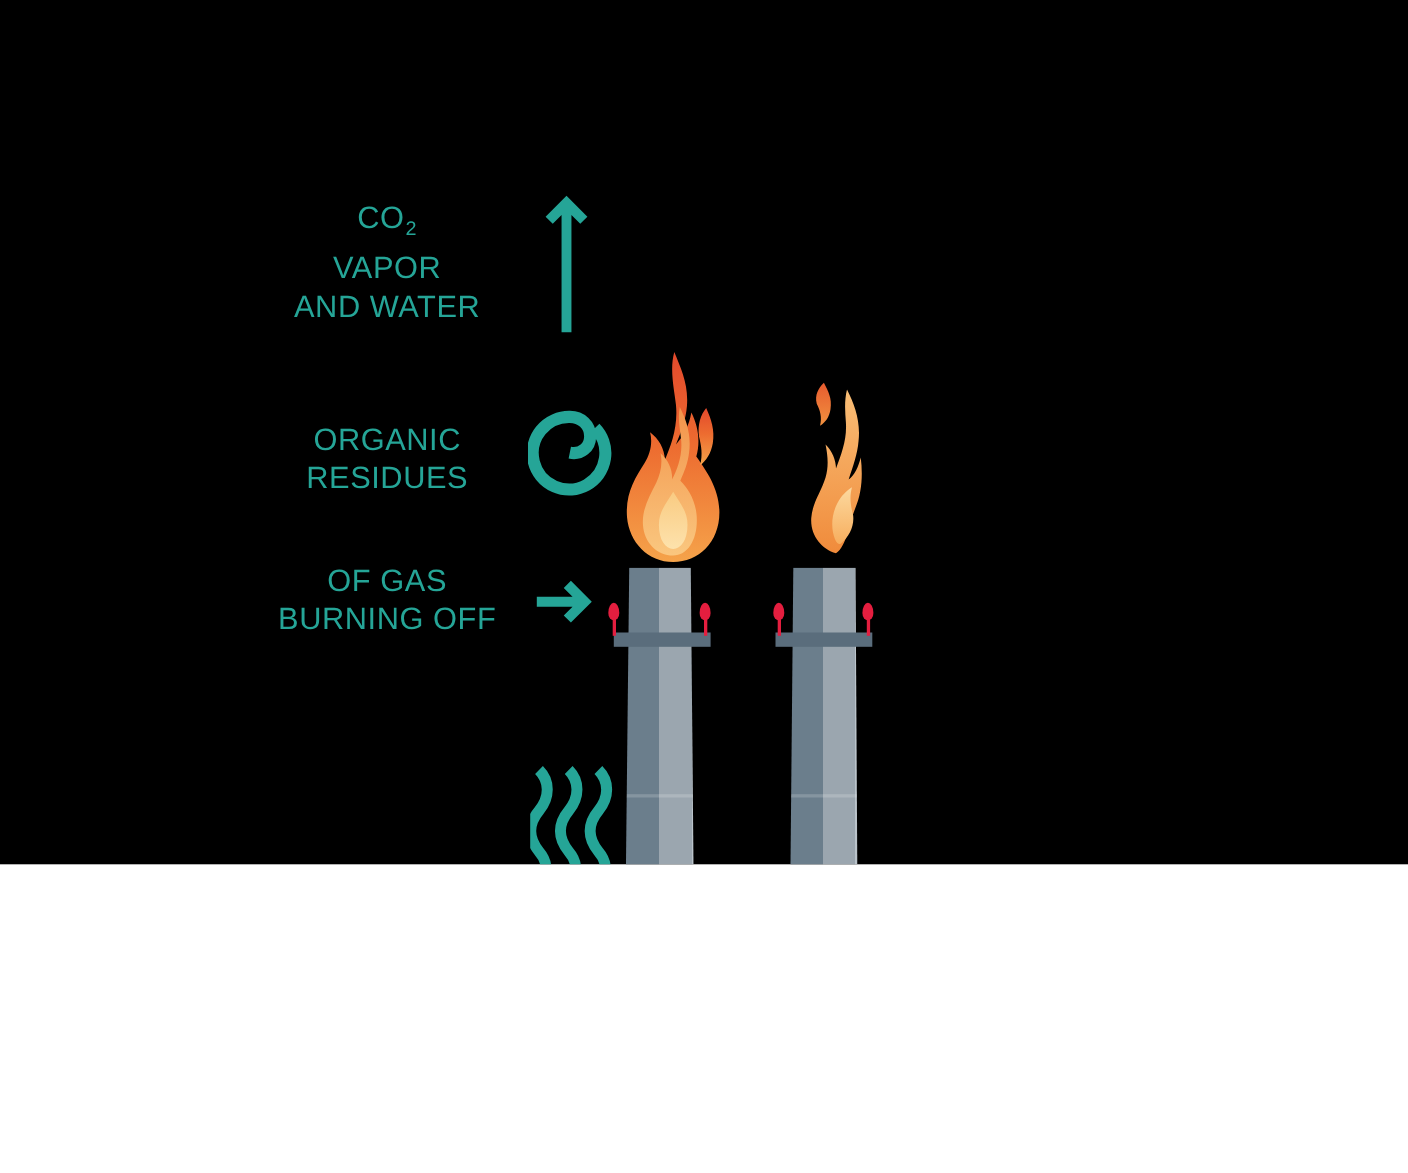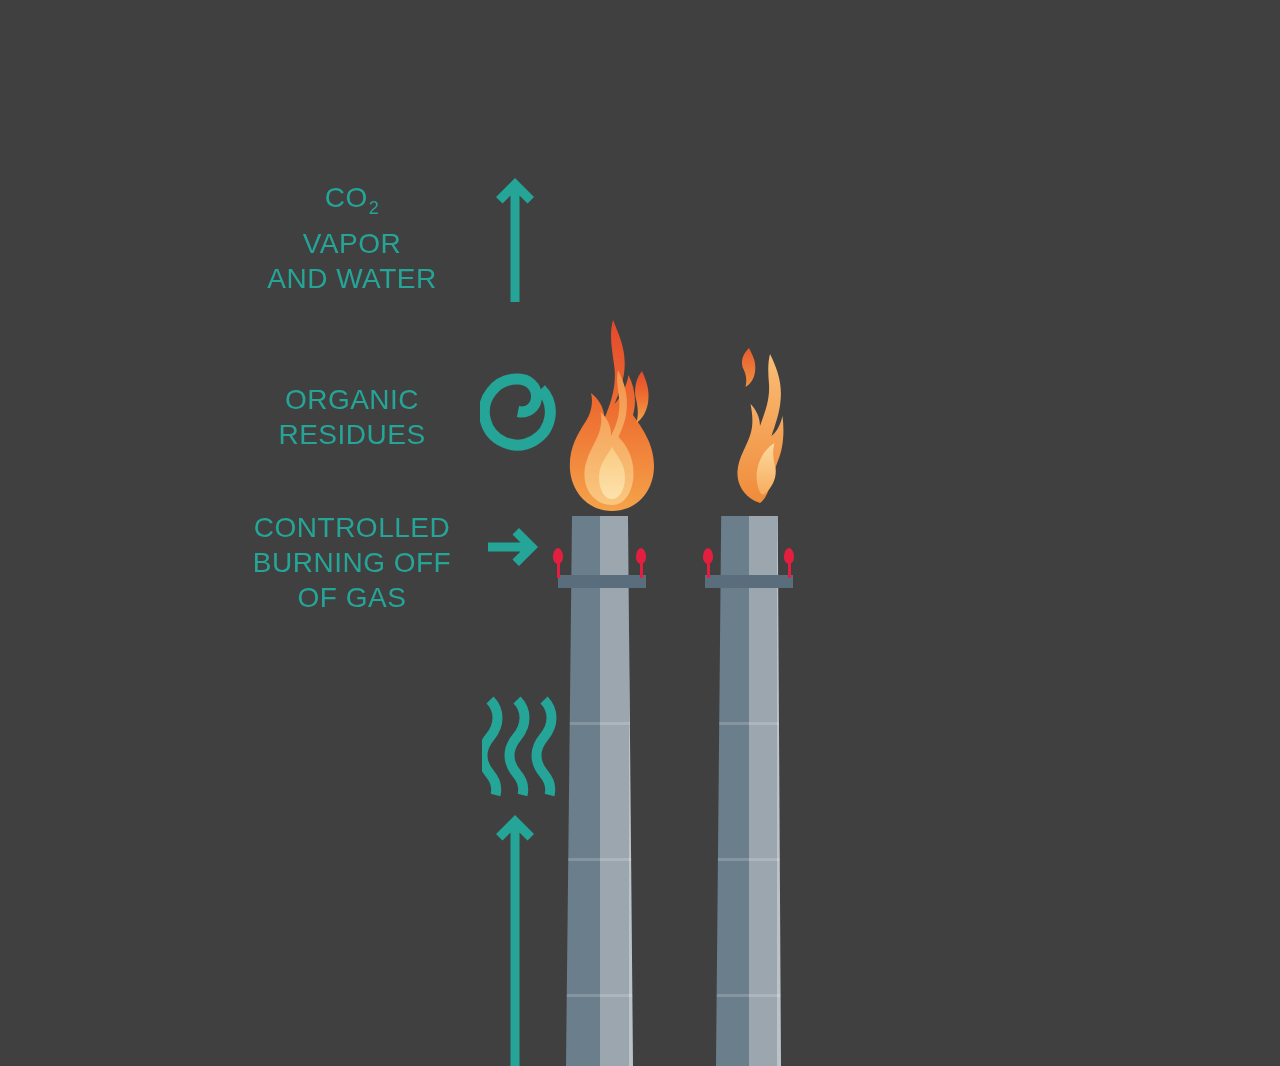--- a/index.html
+++ b/index.html
@@ -1,19 +1,19 @@
 <!DOCTYPE html>
 <html><head>
 <meta charset="utf-8">
 <style>
   html,body{margin:0;padding:0;}
   .canvas{
     position:relative;
-    width:1280px;height:1066px;
-    background:#404040;
+    width:1280px;height:786px;
+    background:#000000;
     overflow:hidden;
     font-family:"Liberation Sans", sans-serif;
   }
   .label{
     position:absolute;
     left:212px;width:280px;
     color:#25a597;
     font-size:28px;line-height:35px;
     letter-spacing:0.5px;
     text-align:center;
@@ -52,23 +52,22 @@
     <div>VAPOR</div>
     <div>AND WATER</div>
   </div>
 
   <div class="label" style="top:382px;">
     <div>ORGANIC</div>
     <div>RESIDUES</div>
   </div>
 
   <div class="label" style="top:510px;">
-    <div>CONTROLLED</div>
+    <div>OF GAS</div>
     <div>BURNING OFF</div>
-    <div>OF GAS</div>
   </div>
 
 
   <svg class="icon" style="left:494px;top:176px;" width="42" height="128" viewBox="0 0 42 128">
     <path fill="#25a597" d="M21 2 L40 21 L33.5 27.5 L25.5 19.5 L25.5 126 L16.5 126 L16.5 19.5 L8.5 27.5 L2 21 Z"></path>
   </svg>
 
   <svg class="icon" style="left:480px;top:366px;" width="80" height="90" viewBox="0 0 80 90">
     <path fill="none" stroke="#25a597" stroke-width="11" d="M61 23 A 33 33 0 1 1 38 13 C 48.5 13, 56.5 20.5, 56.5 30.5 C 56.5 41, 48 47.5, 38 45.5"></path>
   </svg>

